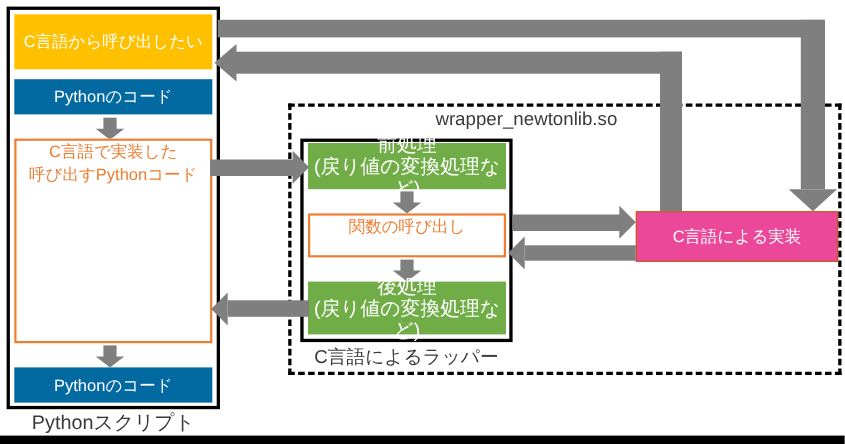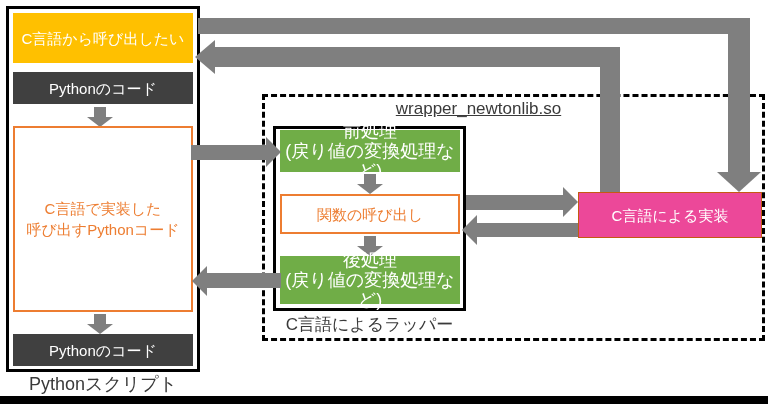--- a/index.html
+++ b/index.html
@@ -11,26 +11,26 @@
   .abs { position: absolute; }
   
   .solid-frame { border: 3px solid #000; background: transparent; }
   .dashed-frame { border: 3px dashed #000; background: transparent; }
   
   .fillbox {
     display: flex; flex-direction: column; align-items: center; justify-content: center;
     text-align: center; color: #fff; font-size: 15px; line-height: 21px;
   }
   .gold  { background: #FFC000; }
-  .blue  { background: #404040; }
+  .blue  { background: #0369a1; }
   .green { background: #70AD47; font-size: 18px; line-height: 20px; }
   .orange-fill { background: #ec4899; border: 1px solid #C55A11; }
   .outline-orange {
     background: #fff; border: 2px solid #ED7D31; color: #ED7D31;
-    display: flex; flex-direction: column; align-items: center; justify-content: center;
+    display: flex; flex-direction: column; align-items: center; 
     text-align: center; font-size: 15px; line-height: 21px;
   }
   
   .caption { color: #3a3a3a; font-size: 17px; text-align: center; white-space: nowrap; }
   
   .shaft { background: #7F7F7F; }
   .head { width: 0; height: 0; }
   .head-right { border-top: 15px solid transparent; border-bottom: 15px solid transparent; border-left: 15px solid #7F7F7F; }
   .head-left  { border-top: 15px solid transparent; border-bottom: 15px solid transparent; border-right: 15px solid #7F7F7F; }
   .head-left.big { border-top: 17px solid transparent; border-bottom: 17px solid transparent; border-right: 20px solid #7F7F7F; }
@@ -62,21 +62,21 @@
 <div class="abs shaft" style="left:94px; top:314px; width:12px; height:11px;"></div>
 <div class="abs head head-down-sm" style="left:87px; top:324px;"></div>
 
 <div class="abs fillbox blue" style="left:13px; top:334px; width:180px; height:32px;">
   <span>Pythonのコード</span>
 </div>
 
 <div class="abs caption" style="left:6px; top:372px; width:194px; font-size:18px;">Pythonスクリプト</div>
 
 <div class="abs dashed-frame" style="left:262px; top:94px; width:503px; height:247px;"></div>
-<div class="abs caption" style="left:262px; top:99px; width:433px;text-decoration:underline;">wrapper_newtonlib.so</div>
+<div class="abs caption" style="left:262px; top:99px; width:433px;">wrapper_newtonlib.so</div>
 
 <div class="abs solid-frame" style="left:273px; top:126px; width:193px; height:185px;"></div>
 
 <div class="abs fillbox green" style="left:280px; top:130px; width:180px; height:42px;">
   <span>前処理</span>
   <span>(戻り値の変換処理など)</span>
 </div>
 
 <div class="abs shaft" style="left:364px; top:174px; width:12px; height:11px;"></div>
 <div class="abs head head-down-sm" style="left:357px; top:184px;"></div>

